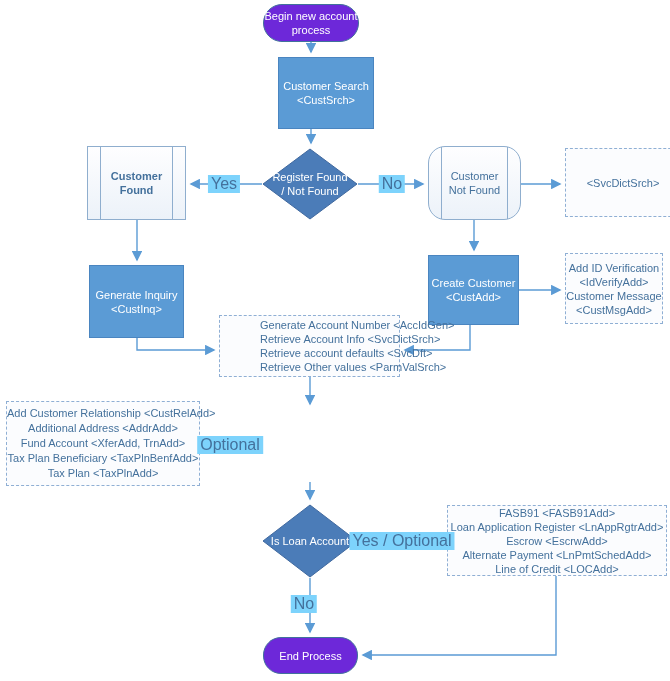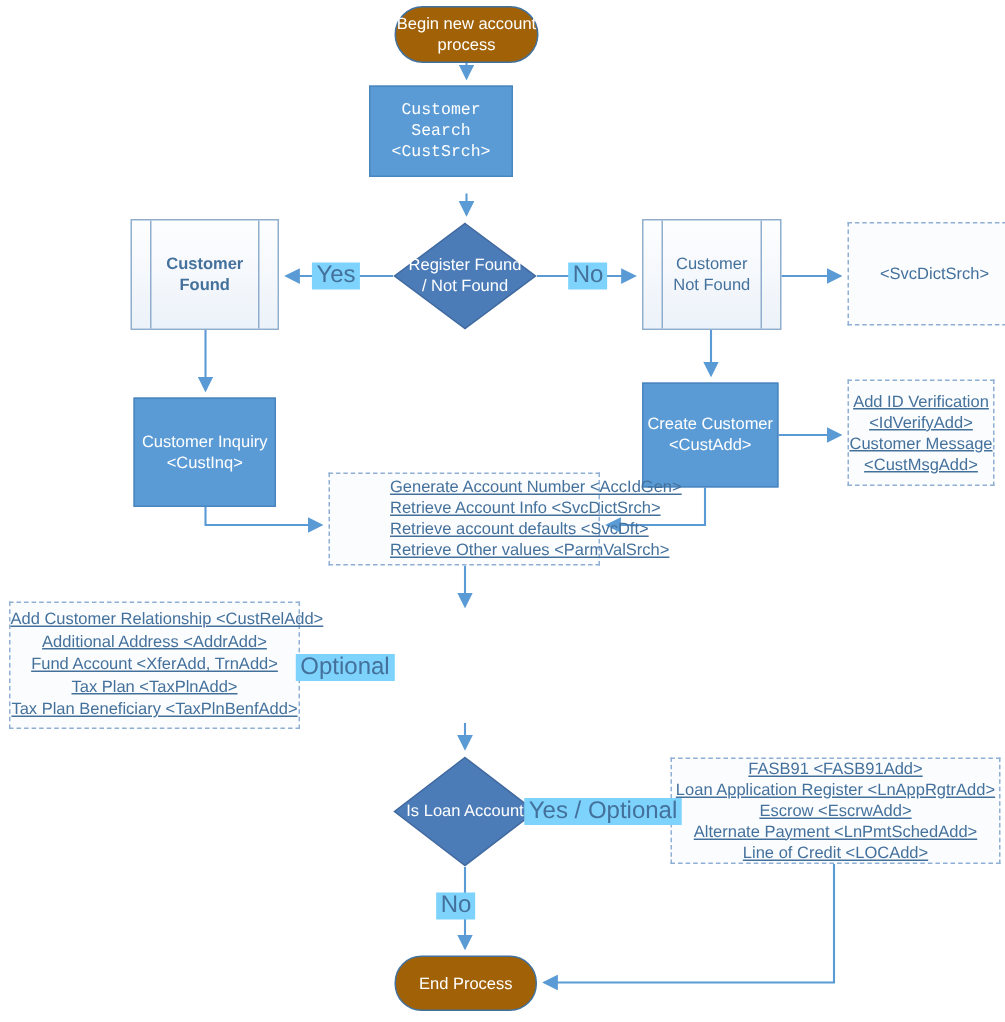--- a/index.html
+++ b/index.html
@@ -7,32 +7,32 @@
     position:relative;width:670px;height:681px;background:#ffffff;overflow:hidden;
     font-family:"Liberation Sans", sans-serif;
   }
   .wires{position:absolute;left:0;top:0;width:670px;height:681px;}
   .node{position:absolute;box-sizing:border-box;display:flex;align-items:center;justify-content:center;
         text-align:center;font-size:11px;line-height:14px;}
   .node .txt{width:100%;}
   
   .process{background:#5b9bd5;border:1px solid #4a85c0;color:#ffffff;}
   
-  .terminator{background:#a16207;border:1px solid #41719c;color:#ffffff;border-radius:19px;}
+  .terminator{background:#6d28d9;border:1px solid #41719c;color:#ffffff;border-radius:19px;}
   
   .decision{background:transparent;color:#ffffff;}
   .decision svg.shape{position:absolute;left:0;top:0;}
   .decision .txt{position:relative;z-index:1;padding:0 8px;}
   
   .predef{background:linear-gradient(180deg,#fefeff 0%,#ecf2f9 100%);border:1px solid #8faece;color:#44719c;}
   .predef .bar{position:absolute;top:0;bottom:0;width:1px;background:#8faece;}
   .predef .bar.l{left:12px;} .predef .bar.r{right:12px;}
   
   .dashed{background:#fbfcfe;border:1.5px dashed #8fafd4;color:#44719c;}
-  .dashed .ln{white-space:nowrap;text-decoration:underline;}
+  .dashed .ln{white-space:nowrap;}
   .lines14 .ln{line-height:14px;}
   .lines15 .ln{line-height:15px;}
   
   .elabel{position:absolute;transform:translate(-50%,-50%);background:#7dd3fc;color:#44719c;
           font-size:16px;padding:0 3px;white-space:nowrap;z-index:2;}
 </style>
 </head>
 <body>
 
 <div class="canvas">
@@ -60,53 +60,53 @@
       <path d="M358 541 H442" marker-end="url(#arr)"></path>
       <path d="M310 578 V632" marker-end="url(#arr)"></path>
       <path d="M556 576 V655 H363" marker-end="url(#arr)"></path>
     </g>
   </svg>
 
   <div class="node terminator" style="left:263px;top:4px;width:96px;height:38px;">
     <div class="txt">Begin new account process</div>
   </div>
 
-  <div class="node process" style="left:246px;top:57px;width:96px;height:61px;font-family:Liberation Mono, monospace;">
+  <div class="node process" style="left:278px;top:57px;width:96px;height:72px;">
     <div class="txt">
       <div>Customer Search</div>
       <div>&lt;CustSrch&gt;</div>
     </div>
   </div>
 
   <div class="node decision" style="left:262px;top:148px;width:96px;height:72px;">
     <svg class="shape" width="96" height="72">
       <polygon points="48,1 95,36 48,71 1,36" fill="#4b7cb8" stroke="#40699f" stroke-width="1"></polygon>
     </svg>
     <div class="txt">Register Found / Not Found</div>
   </div>
 
   <div class="node predef" style="left:87px;top:146px;width:99px;height:74px;">
     <div class="bar l"></div>
     <div class="bar r"></div>
     <div class="txt" style="padding:0 14px;font-weight:bold;">Customer Found</div>
   </div>
 
-  <div class="node predef" style="left:428px;top:146px;width:93px;height:74px;">
+  <div class="node predef" style="left:428px;top:146px;width:93px;height:74px;border-radius:17px;">
     <div class="bar l"></div>
     <div class="bar r"></div>
     <div class="txt" style="padding:0 14px;">Customer Not Found</div>
   </div>
 
   <div class="node dashed" style="left:565px;top:148px;width:116px;height:69px;">
     <div class="txt">&lt;SvcDictSrch&gt;</div>
   </div>
 
   <div class="node process" style="left:89px;top:265px;width:95px;height:73px;">
     <div class="txt">
-      <div>Customer Inquiry</div>
+      <div>Generate Inquiry</div>
       <div>&lt;CustInq&gt;</div>
     </div>
   </div>
 
   <div class="node process" style="left:428px;top:255px;width:91px;height:70px;">
     <div class="txt">
       <div>Create Customer</div>
       <div>&lt;CustAdd&gt;</div>
     </div>
   </div>
@@ -128,22 +128,22 @@
       <div class="ln">Retrieve Other values &lt;ParmValSrch&gt;</div>
     </div>
   </div>
 
 
   <div class="node dashed lines15" style="left:6px;top:401px;width:194px;height:85px;">
     <div class="txt">
       <div class="ln">Add Customer Relationship &lt;CustRelAdd&gt;</div>
       <div class="ln">Additional Address &lt;AddrAdd&gt;</div>
       <div class="ln">Fund Account &lt;XferAdd, TrnAdd&gt;</div>
+      <div class="ln">Tax Plan Beneficiary &lt;TaxPlnBenfAdd&gt;</div>
       <div class="ln">Tax Plan &lt;TaxPlnAdd&gt;</div>
-      <div class="ln">Tax Plan Beneficiary &lt;TaxPlnBenfAdd&gt;</div>
     </div>
   </div>
 
   <div class="node decision" style="left:262px;top:504px;width:96px;height:74px;">
     <svg class="shape" width="96" height="74">
       <polygon points="48,1 95,37 48,73 1,37" fill="#4b7cb8" stroke="#40699f" stroke-width="1"></polygon>
     </svg>
     <div class="txt" style="padding:0 4px;">Is Loan Account</div>
   </div>
 

